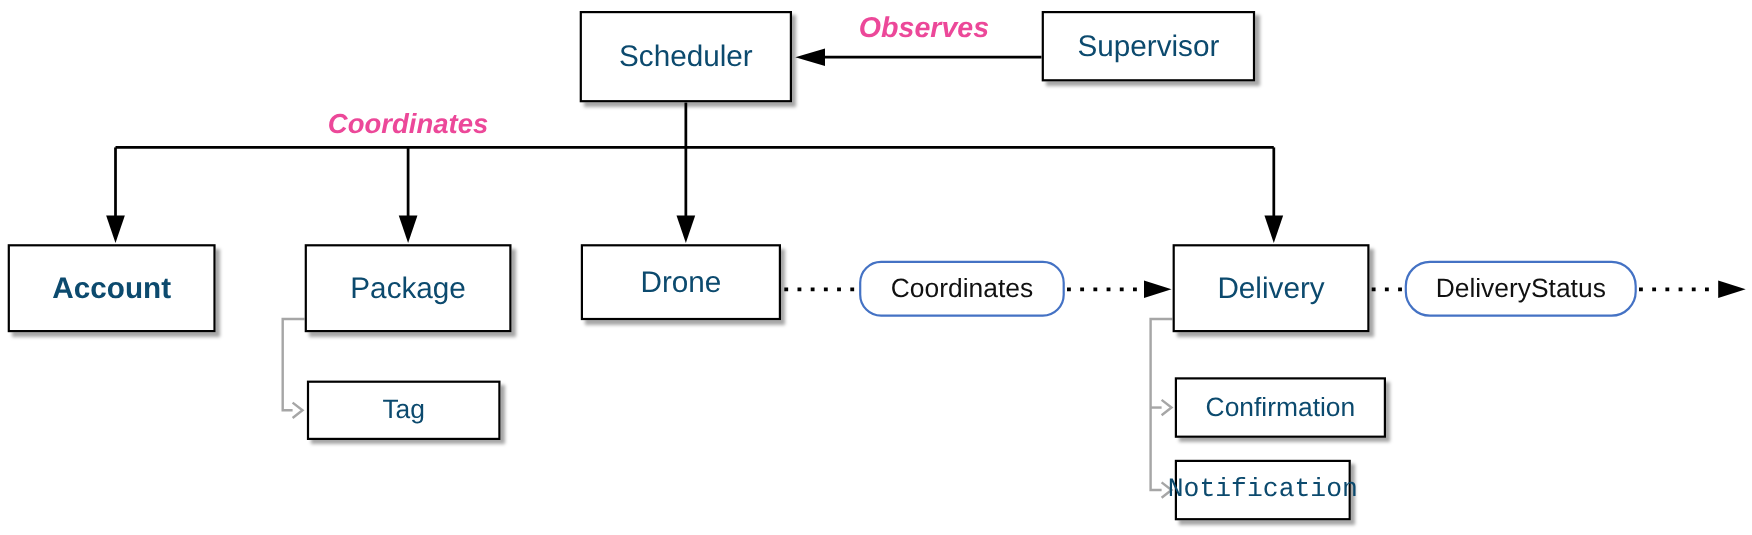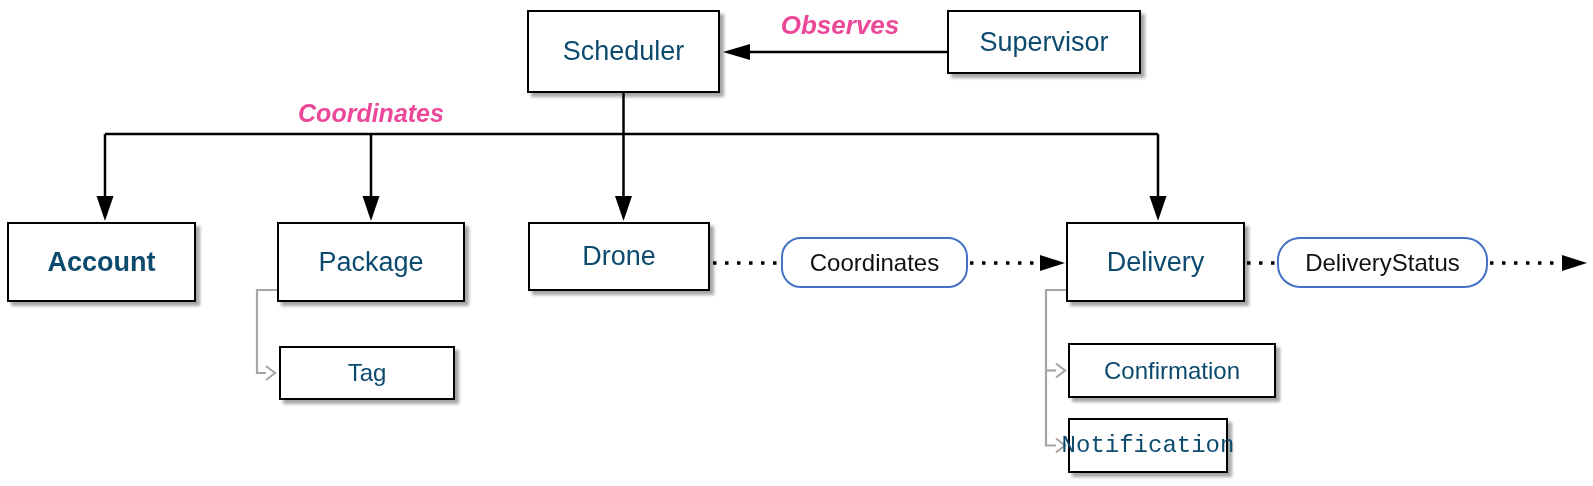--- a/index.html
+++ b/index.html
@@ -43,21 +43,21 @@
     z-index:1;
   }
   
   #n-scheduler   {left:527px; top:10px;  width:193px; height:83px;}
   #n-supervisor  {left:947px; top:10px;  width:194px; height:64px;}
   #n-account     {left:7px;   top:222px; width:189px; height:80px;font-weight:bold;}
   #n-package     {left:277px; top:222px; width:188px; height:80px;}
   #n-drone       {left:528px; top:222px; width:182px; height:69px;}
   #n-delivery    {left:1066px;top:222px; width:179px; height:80px;}
   #n-tag         {left:279px; top:346px; width:176px; height:54px;}
-  #n-confirmation{left:1068px;top:343px; width:208px; height:55px;}
+  #n-confirmation{left:1068px;top:343px; width:192px; height:55px;}
   #n-notification{left:1068px;top:418px; width:160px; height:55px;font-family:Liberation Mono, monospace;}
   #n-dronestatus   {left:781px; top:237px; width:187px; height:51px;}
   #n-deliverystatus{left:1277px;top:237px; width:211px; height:51px;border-radius:23px;}
   #lbl-observes   {left:740px; top:10px; width:200px; font-size:26px;}
   #lbl-coordinates{left:271px; top:99px; width:200px; font-size:25px;}
 </style>
 </head>
 <body>
 
 <div id="canvas">

